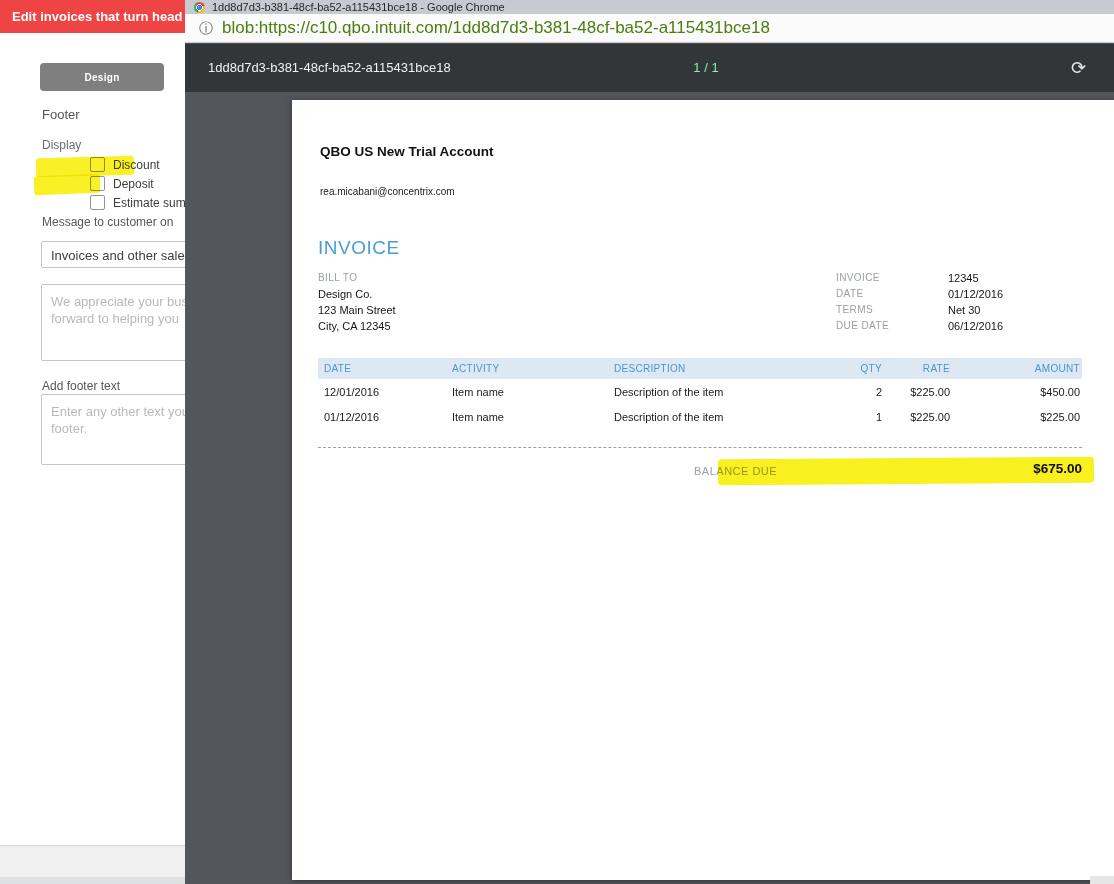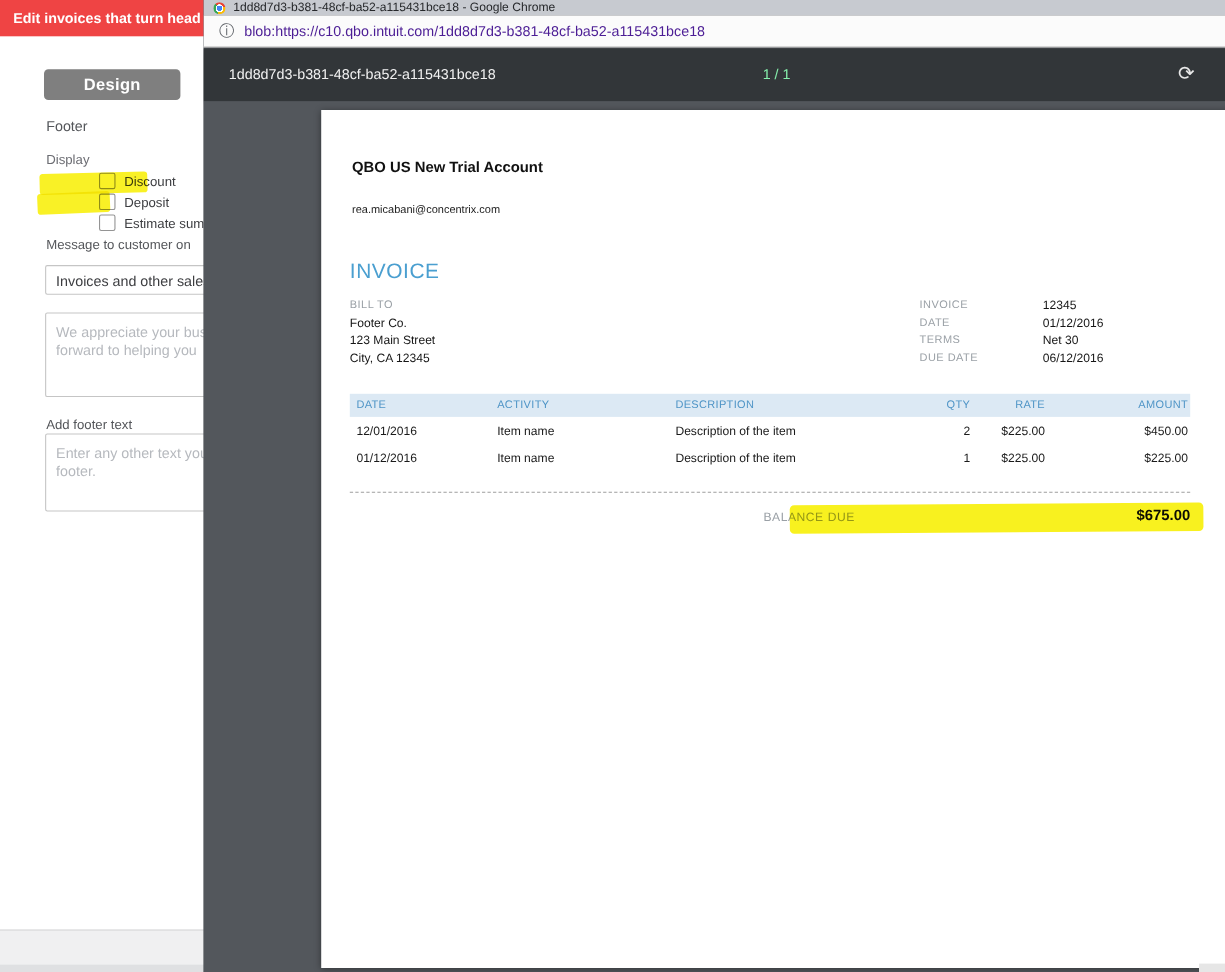--- a/index.html
+++ b/index.html
@@ -4,21 +4,21 @@
 <style>
   html,body{margin:0;padding:0;}
   body{font-family:"Liberation Sans",sans-serif;}
   #screen{position:relative;width:1114px;height:884px;overflow:hidden;background:#f4f5f8;}
 
   
   .qbo-panel{position:absolute;left:0;top:0;width:250px;height:884px;background:#ffffff;z-index:1;}
   .qbo-header{position:absolute;left:0;top:0;width:250px;height:33px;background:#ef4444;color:#fff;
     font-size:13px;font-weight:bold;line-height:33px;padding-left:12px;box-sizing:border-box;white-space:nowrap;overflow:hidden;}
   .design-tab{position:absolute;left:40px;top:63px;width:124px;height:28px;background:#7f7f7f;border:none;
-    border-radius:4px;color:#fff;font-size:15px;font-weight:bold;letter-spacing:.3px;text-align:center;line-height:28px;
+    border-radius:4px;color:#fff;font-size:10px;font-weight:bold;letter-spacing:.3px;text-align:center;line-height:28px;
     font-family:"Liberation Sans",sans-serif;cursor:pointer;}
   .section-title{position:absolute;left:42px;top:107px;font-size:13px;color:#54565a;}
   .display-label{position:absolute;left:42px;top:138px;font-size:12px;color:#6b6c72;}
   .chk-row{position:absolute;left:42px;height:17px;display:flex;align-items:center;padding-left:48px;}
   .chk-row .box{width:13px;height:13px;border:1px solid #949494;border-radius:2px;background:#fff;margin-right:8px;flex:none;}
   .chk-row .lbl{font-size:12px;color:#3c3d40;white-space:nowrap;}
   .msg-label{position:absolute;left:42px;top:215px;font-size:12px;color:#54565a;}
   .select-box{position:absolute;left:41px;top:241px;width:200px;height:27px;border:1px solid #c5c5c5;border-radius:2px;
     background:#fff;font-size:13px;color:#3c3d40;line-height:27px;padding-left:9px;box-sizing:border-box;white-space:nowrap;overflow:hidden;}
   .qbo-textarea{position:absolute;left:41px;width:202px;border:1px solid #c5c5c5;border-radius:2px;background:#fff;
@@ -39,21 +39,21 @@
   .chrome{position:absolute;left:185px;top:0;width:929px;height:884px;z-index:2;background:#53575c;overflow:hidden;}
   .win-titlebar{position:absolute;left:0;top:0;width:100%;height:14px;background:#c7cad0;overflow:hidden;display:flex;align-items:center;}
   .chrome-favicon{width:11px;height:11px;border-radius:50%;margin:0 7px 0 9px;flex:none;
     background:
       radial-gradient(circle at center,#4285f4 0 2.5px,#ffffff 2.5px 3.5px,rgba(0,0,0,0) 3.6px),
       conic-gradient(from -45deg,#ea4335 0 120deg,#fbbc05 120deg 240deg,#34a853 240deg 360deg);}
   .win-title{font-size:11px;color:#26282b;white-space:nowrap;margin-top:-1px;text-align:right;}
   .url-bar{position:absolute;left:0;top:14px;width:100%;height:29px;background:#fbfbfb;border-bottom:1px solid #cfcfcf;
     display:flex;align-items:center;box-sizing:border-box;cursor:text;}
   .info-icon{font-size:14px;color:#5f6368;margin:0 9px 0 14px;line-height:1;}
-  .url-text{font-size:13px;color:#4c1d95;white-space:nowrap;}
+  .url-text{font-size:17px;color:#4d7c0f;white-space:nowrap;}
 
   .pdf-toolbar{position:absolute;left:0;top:44px;width:100%;height:48px;background:#323639;box-shadow:0 2px 5px rgba(0,0,0,.35);}
   .pdf-doc-title{position:absolute;left:23px;top:0;height:48px;line-height:48px;font-size:13px;color:#f1f1f1;white-space:nowrap;}
   .pdf-page-indicator{position:absolute;left:521px;top:0;height:48px;line-height:48px;transform:translateX(-50%);font-size:13px;color:#86efac;}
   .pdf-rotate{position:absolute;right:22px;top:0;height:48px;line-height:46px;font-size:18px;color:#e8e8e8;cursor:pointer;background:none;border:none;font-family:"DejaVu Sans",sans-serif;}
 
   .pdf-viewport{position:absolute;left:0;top:92px;width:100%;height:792px;background:#53575c;}
   .scroll-corner{position:absolute;right:0;bottom:0;width:24px;height:8px;background:#e6e6e6;}
 
   
@@ -145,21 +145,21 @@
 
     <div class="pdf-viewport">
 
       <div class="page">
         <div class="inv-company">QBO US New Trial Account</div>
         <div class="inv-email">rea.micabani@concentrix.com</div>
         <div class="inv-title">INVOICE</div>
 
         <div class="inv-billto">
           <div class="cap">BILL TO</div>
-          <div>Footer Co.</div>
+          <div>Design Co.</div>
           <div>123 Main Street</div>
           <div>City, CA 12345</div>
         </div>
 
         <div class="inv-meta">
           <div class="mrow">
               <span class="ml">INVOICE</span>
               <span class="mv">12345</span>
             </div>
           <div class="mrow">

